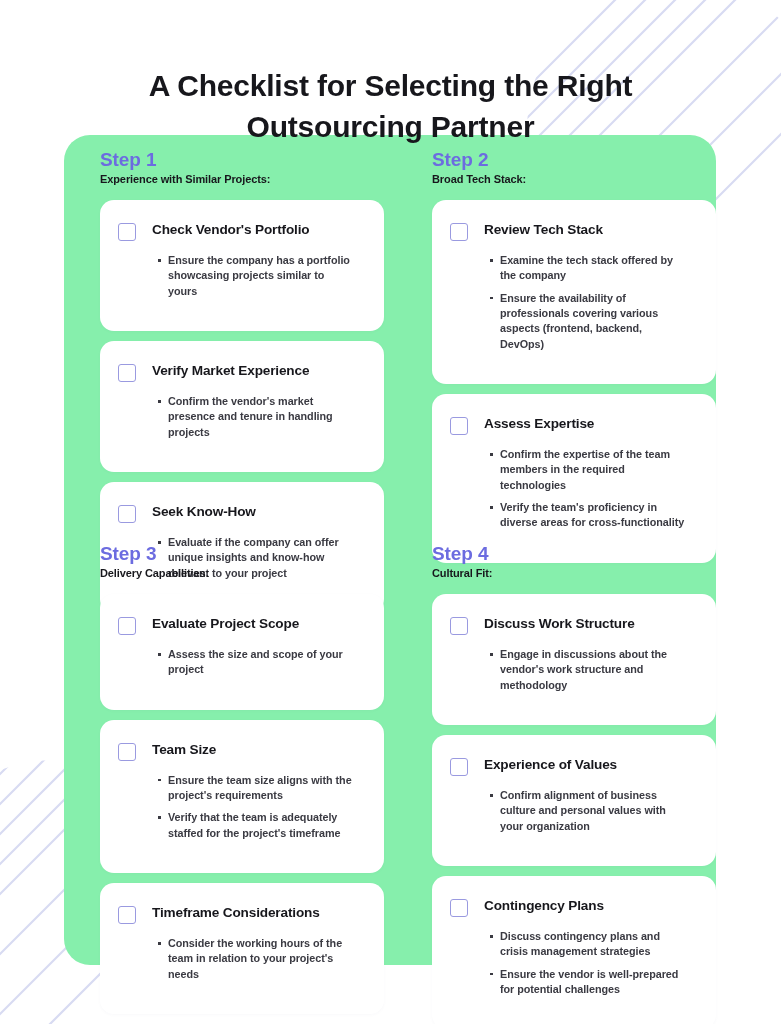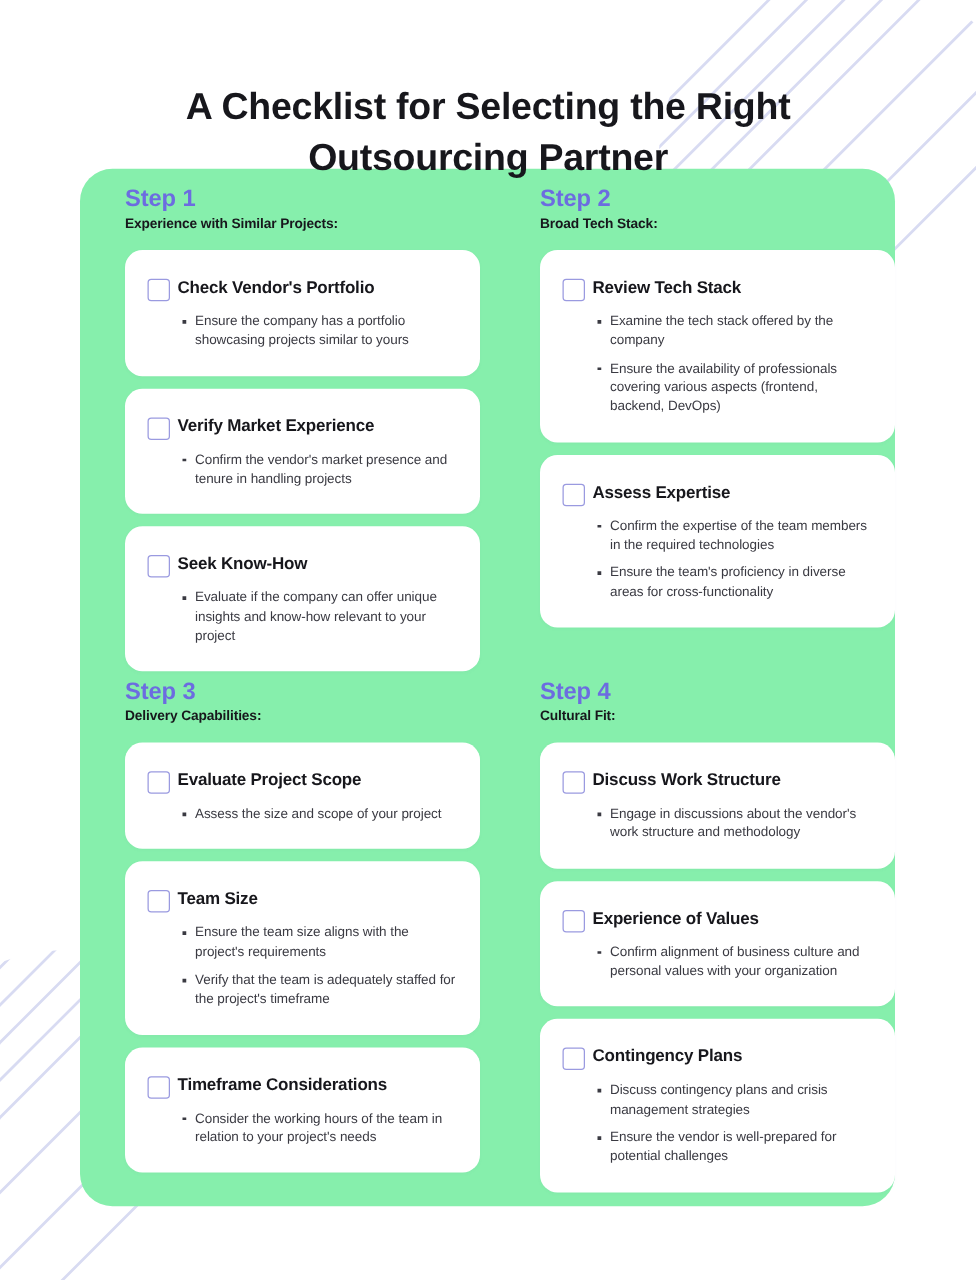--- a/index.html
+++ b/index.html
@@ -102,21 +102,21 @@
     background: #ffffff;
     border-radius: 14px;
     padding: 22px 18px 20px 18px;
     margin-bottom: 10px;
     box-shadow: 0 1px 3px rgba(90, 90, 150, 0.04);
   }
 
   .card-head {
     display: flex;
     align-items: flex-start;
-    gap: 6px;
+    gap: 16px;
     margin-bottom: 9px;
   }
   .checkbox {
     flex: 0 0 auto;
     width: 16px;
     height: 16px;
     border: 1.6px solid #9a9ae0;
     border-radius: 3px;
     background: #ffffff;
     margin-top: 1px;
@@ -124,22 +124,23 @@
   .card-title {
     font-size: 13.6px;
     font-weight: bold;
     color: #17171c;
     line-height: 1.24;
     letter-spacing: -0.15px;
   }
 
   .bullets {
     list-style: none;
-    margin: 0;
+    margin: 12px;
     padding: 0 0 0 27px;
+    font-weight: bold;
   }
   .bullets li {
     position: relative;
     font-size: 10.8px;
     line-height: 1.42;
     color: #3a3a42;
     margin-bottom: 7px;
     padding-left: 11px;
     letter-spacing: -0.05px;
   }
@@ -265,21 +266,21 @@
         </ul>
       </div>
 
       <div class="card">
         <div class="card-head">
           <span class="checkbox"></span>
           <span class="card-title">Assess Expertise</span>
         </div>
         <ul class="bullets">
           <li>Confirm the expertise of the team members in the required technologies</li>
-          <li>Ensure the team's proficiency in diverse areas for cross-functionality</li>
+          <li>Verify the team's proficiency in diverse areas for cross-functionality</li>
         </ul>
       </div>
     </section>
 
     <section class="col col-left row-bottom">
       <div class="step-label">Step 3</div>
       <div class="step-subtitle">Delivery Capabilities:</div>
 
       <div class="card">
         <div class="card-head">

